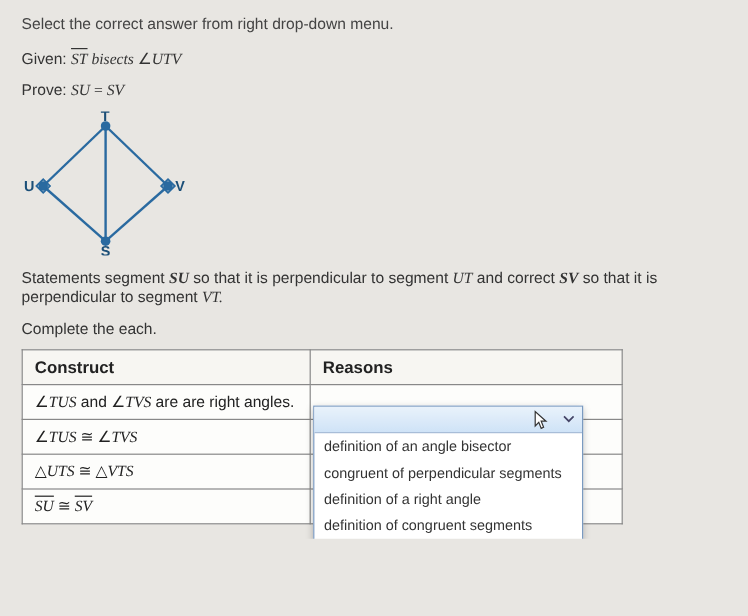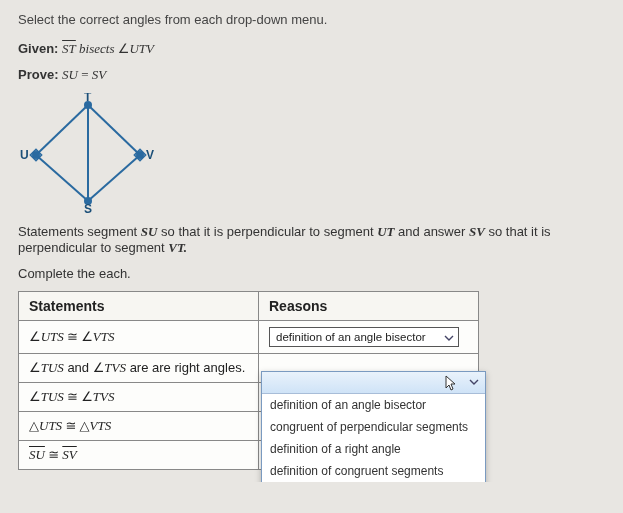--- a/index.html
+++ b/index.html
@@ -7,21 +7,21 @@
     margin: 0;
     padding: 12px 18px;
     font-family: Arial, Helvetica, sans-serif;
     font-size: 13px;
     color: #333;
     background: #e8e6e2;
     width: 623px;
   }
   .instr { margin-bottom: 14px; color: #444; }
   .given, .prove { margin-bottom: 10px; color: #333; }
-  .label { font-weight: bold; text-align: right; }
+  .label { font-weight: normal; text-align: right; }
   .math { font-family: "Times New Roman", serif; font-style: italic; }
   .mathrm { font-family: "Times New Roman", serif; font-style: normal; }
   .overbar { text-decoration: overline; display:inline-block; }
   .angle::before { content: "\2220"; font-style: normal; }
   .diagram { margin: 6px 0 8px 0; }
   .constr { margin: 6px 0 10px 0; color:#333; }
   .complete { margin-bottom: 10px; color:#333;}
   table.proof {
     border-collapse: collapse;
     background: #fdfdfb;
@@ -33,21 +33,21 @@
     vertical-align: middle;
     font-size: 13px;
     color:#222;
   }
   table.proof th {
     font-weight: bold;
     background:#f7f6f2;
     font-size:14px;
   }
   .col-st { width: 240px; }
-  .col-rs { width: 220px; margin-left: 44px; }
+  .col-rs { width: 260px; margin-left: 44px; }
   .reason-plain { }
   .dd {
     position: relative;
     display:inline-block;
   }
   .dd-select {
     border: 1px solid #555;
     background: #fff;
     height: 20px;
     line-height: 18px;
@@ -89,21 +89,21 @@
   .dd-open .opt.hl {
     background:#bcd6ef;
     color:#2a4a6a;
   }
   svg.chev { width:12px; height:12px; }
   .tri { font-style: normal; }
 </style>
 </head>
 <body>
 
-<div class="instr">Select the correct angles from each drop-down menu.</div>
+<div class="instr">Select the correct answer from right drop-down menu.</div>
 
 <div class="given">
   <span class="label">Given:</span>
   <span class="math"><span class="overbar">ST</span> bisects <span class="angle"></span>UTV</span>
 </div>
 
 <div class="prove">
   <span class="label">Prove:</span>
   <span class="math">SU <span class="mathrm">=</span> SV</span>
 </div>
@@ -131,48 +131,33 @@
     <g font-family="Arial" font-size="12" font-weight="bold" fill="#1b4f78">
       <text x="66" y="8">T</text>
       <text x="2" y="66">U</text>
       <text x="128" y="66">V</text>
       <text x="66" y="120">S</text>
     </g>
   </svg>
 </div>
 
 <div class="constr">
-  <span>Statements segment </span><span class="math" style="font-weight:bold">SU</span><span> so that it is perpendicular to segment </span><span class="math" style="font-weight:bold">UT</span><span> and answer </span><span class="math" style="font-weight:bold">SV</span><span> so that it is perpendicular to segment </span><span class="math" style="font-weight:bold">VT.</span>
+  <span>Statements segment </span><span class="math" style="font-weight:bold">SU</span><span> so that it is perpendicular to segment </span><span class="math" style="font-weight:normal">UT</span><span> and correct </span><span class="math" style="font-weight:bold">SV</span><span> so that it is perpendicular to segment </span><span class="math" style="font-weight:normal">VT.</span>
 </div>
 
 <div class="complete">Complete the each.</div>
 
 <table class="proof">
   <tbody>
       <tr>
-    <th class="col-st">Statements</th>
+    <th class="col-st">Construct</th>
     <th class="col-rs">Reasons</th>
   </tr>
 
 
-  <tr>
-    <td><span class="math"><span class="angle"></span>UTS <span class="mathrm">≅</span> <span class="angle"></span>VTS</span></td>
-    <td>
-      <div class="dd">
-        <div class="dd-select">
-          <span>definition of an angle bisector</span>
-          <span class="arrow">
-            <svg class="chev" viewBox="0 0 12 12">
-                  <path d="M2 4 L6 8 L10 4" fill="none" stroke="#446" stroke-width="1.4"></path>
-                </svg>
-          </span>
-        </div>
-      </div>
-    </td>
-  </tr>
 
   <tr>
     <td><span class="math"><span class="angle"></span>TUS</span> and <span class="math"><span class="angle"></span>TVS</span> are are right angles.</td>
     <td style="position:relative;">
       <div class="dd">
         <div class="dd-open">
           <div class="dd-top">
             <span class="cursor">
               <svg width="16" height="18" viewBox="0 0 16 18">
                     <path d="M3 2 L3 14 L6 11 L8 16 L10 15 L8 10 L12 10 Z" fill="#fff" stroke="#333" stroke-width="1"></path>

